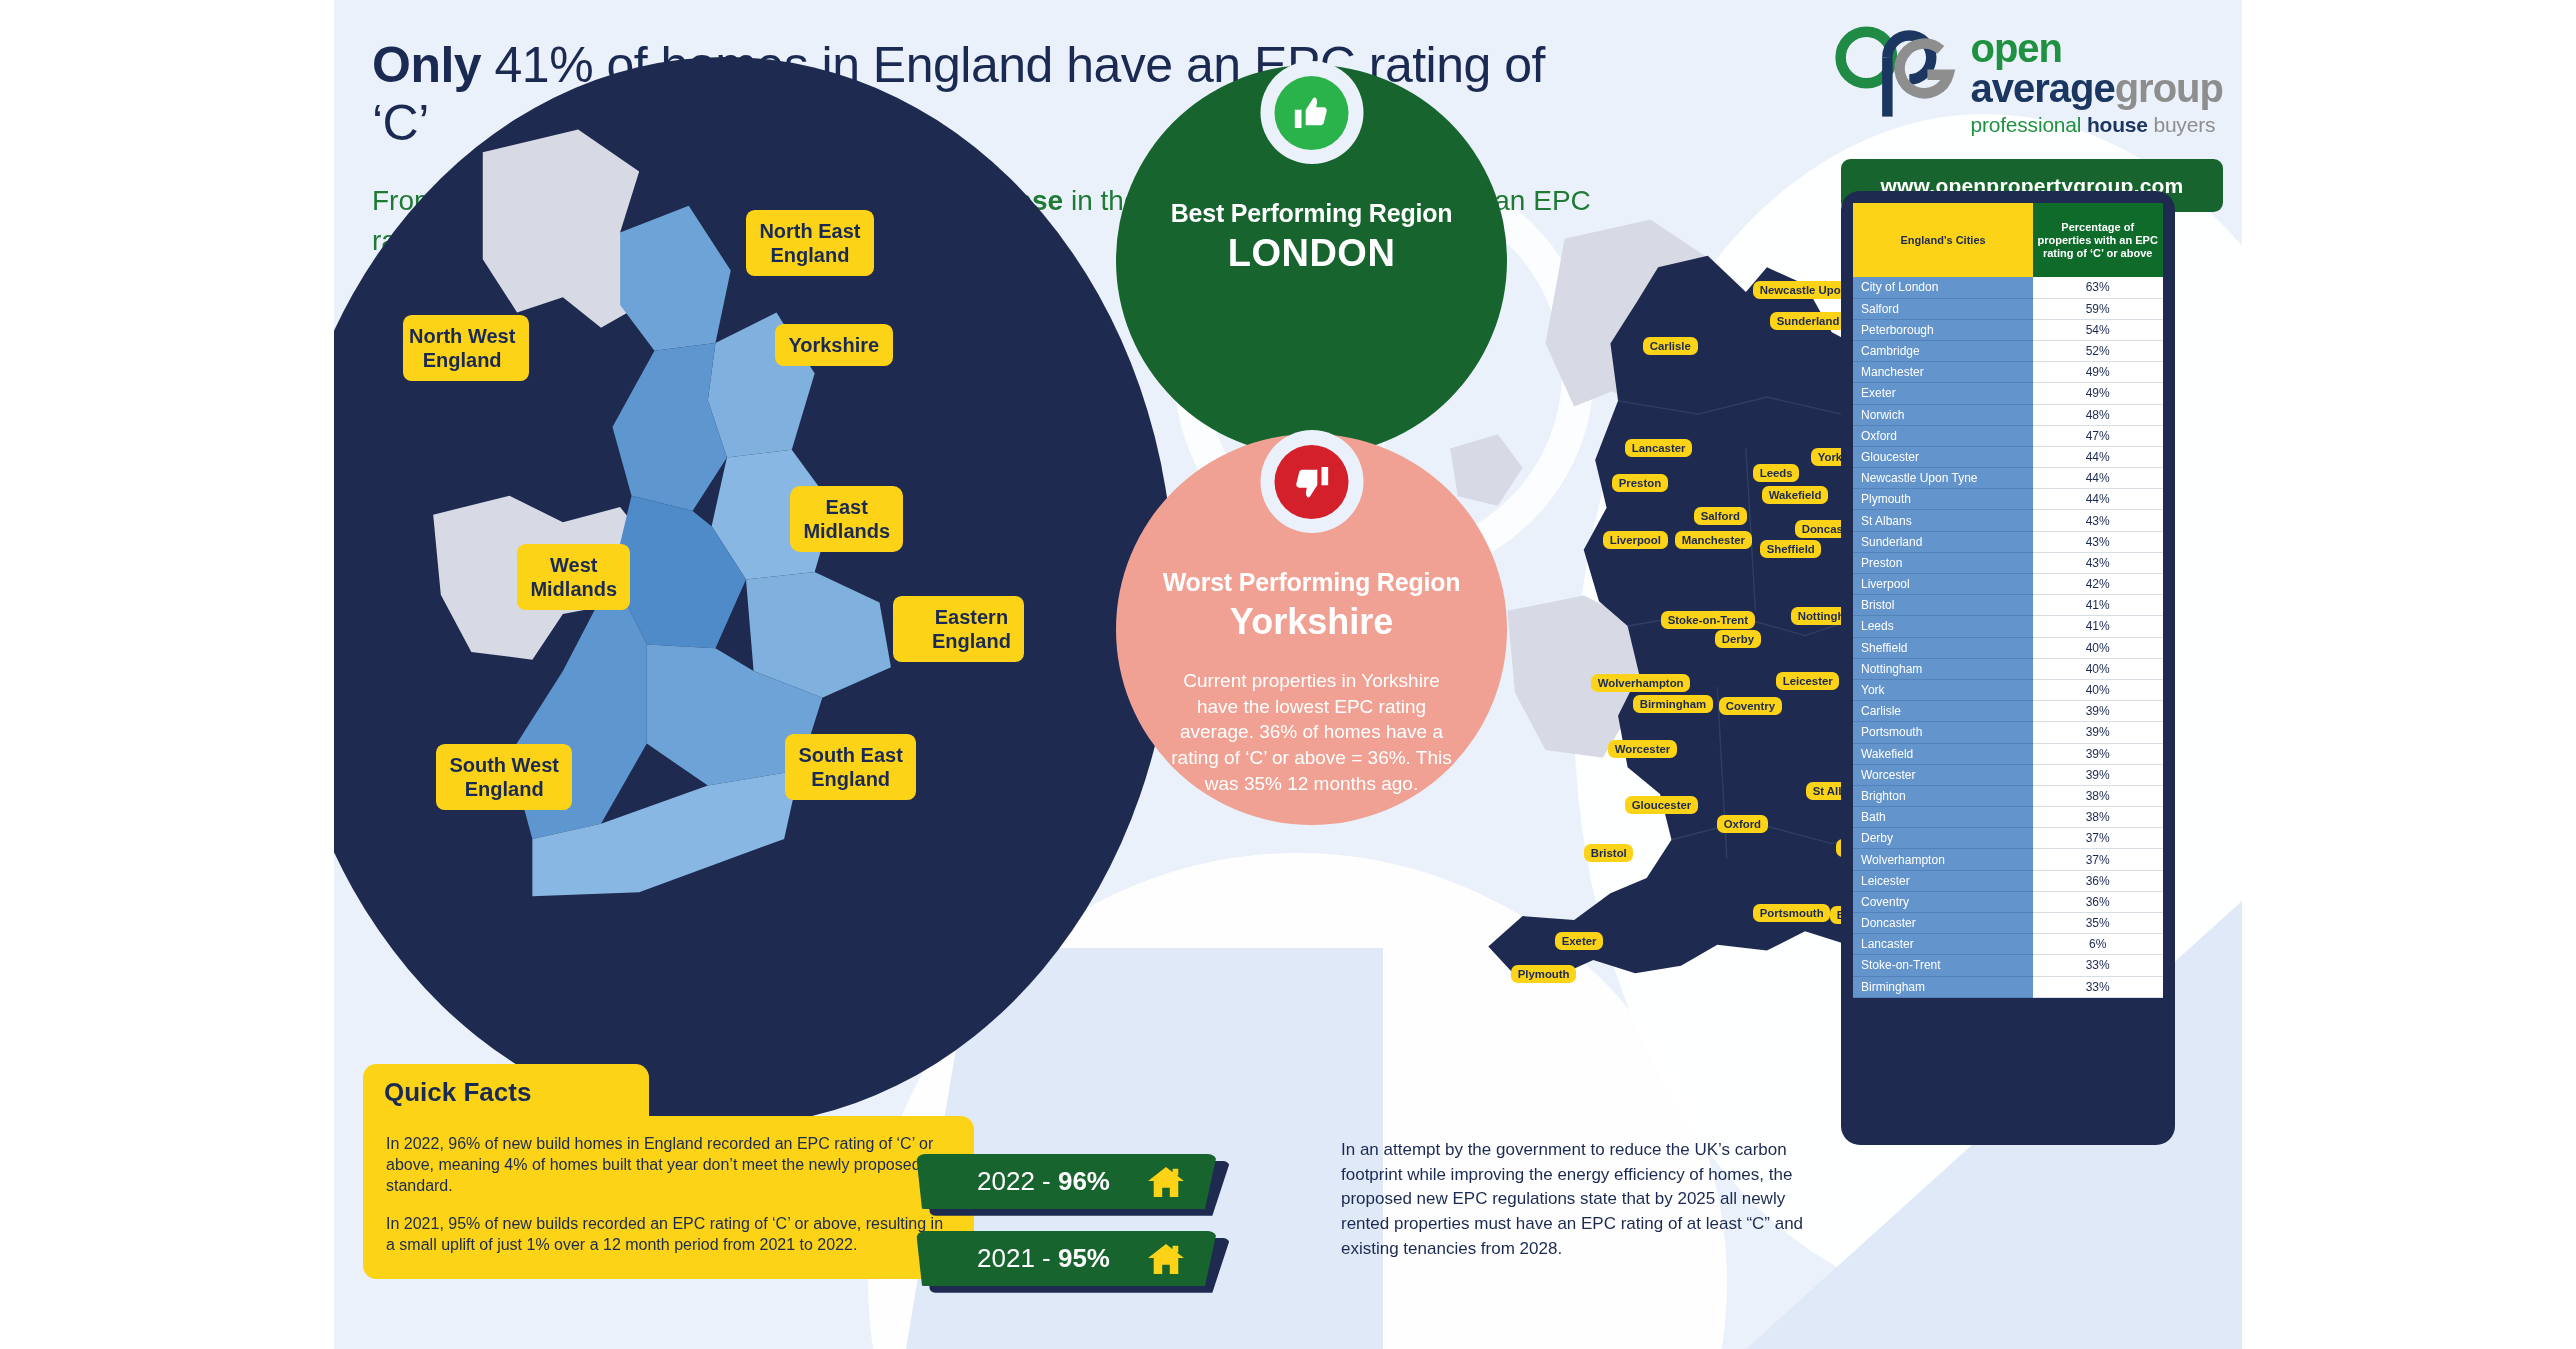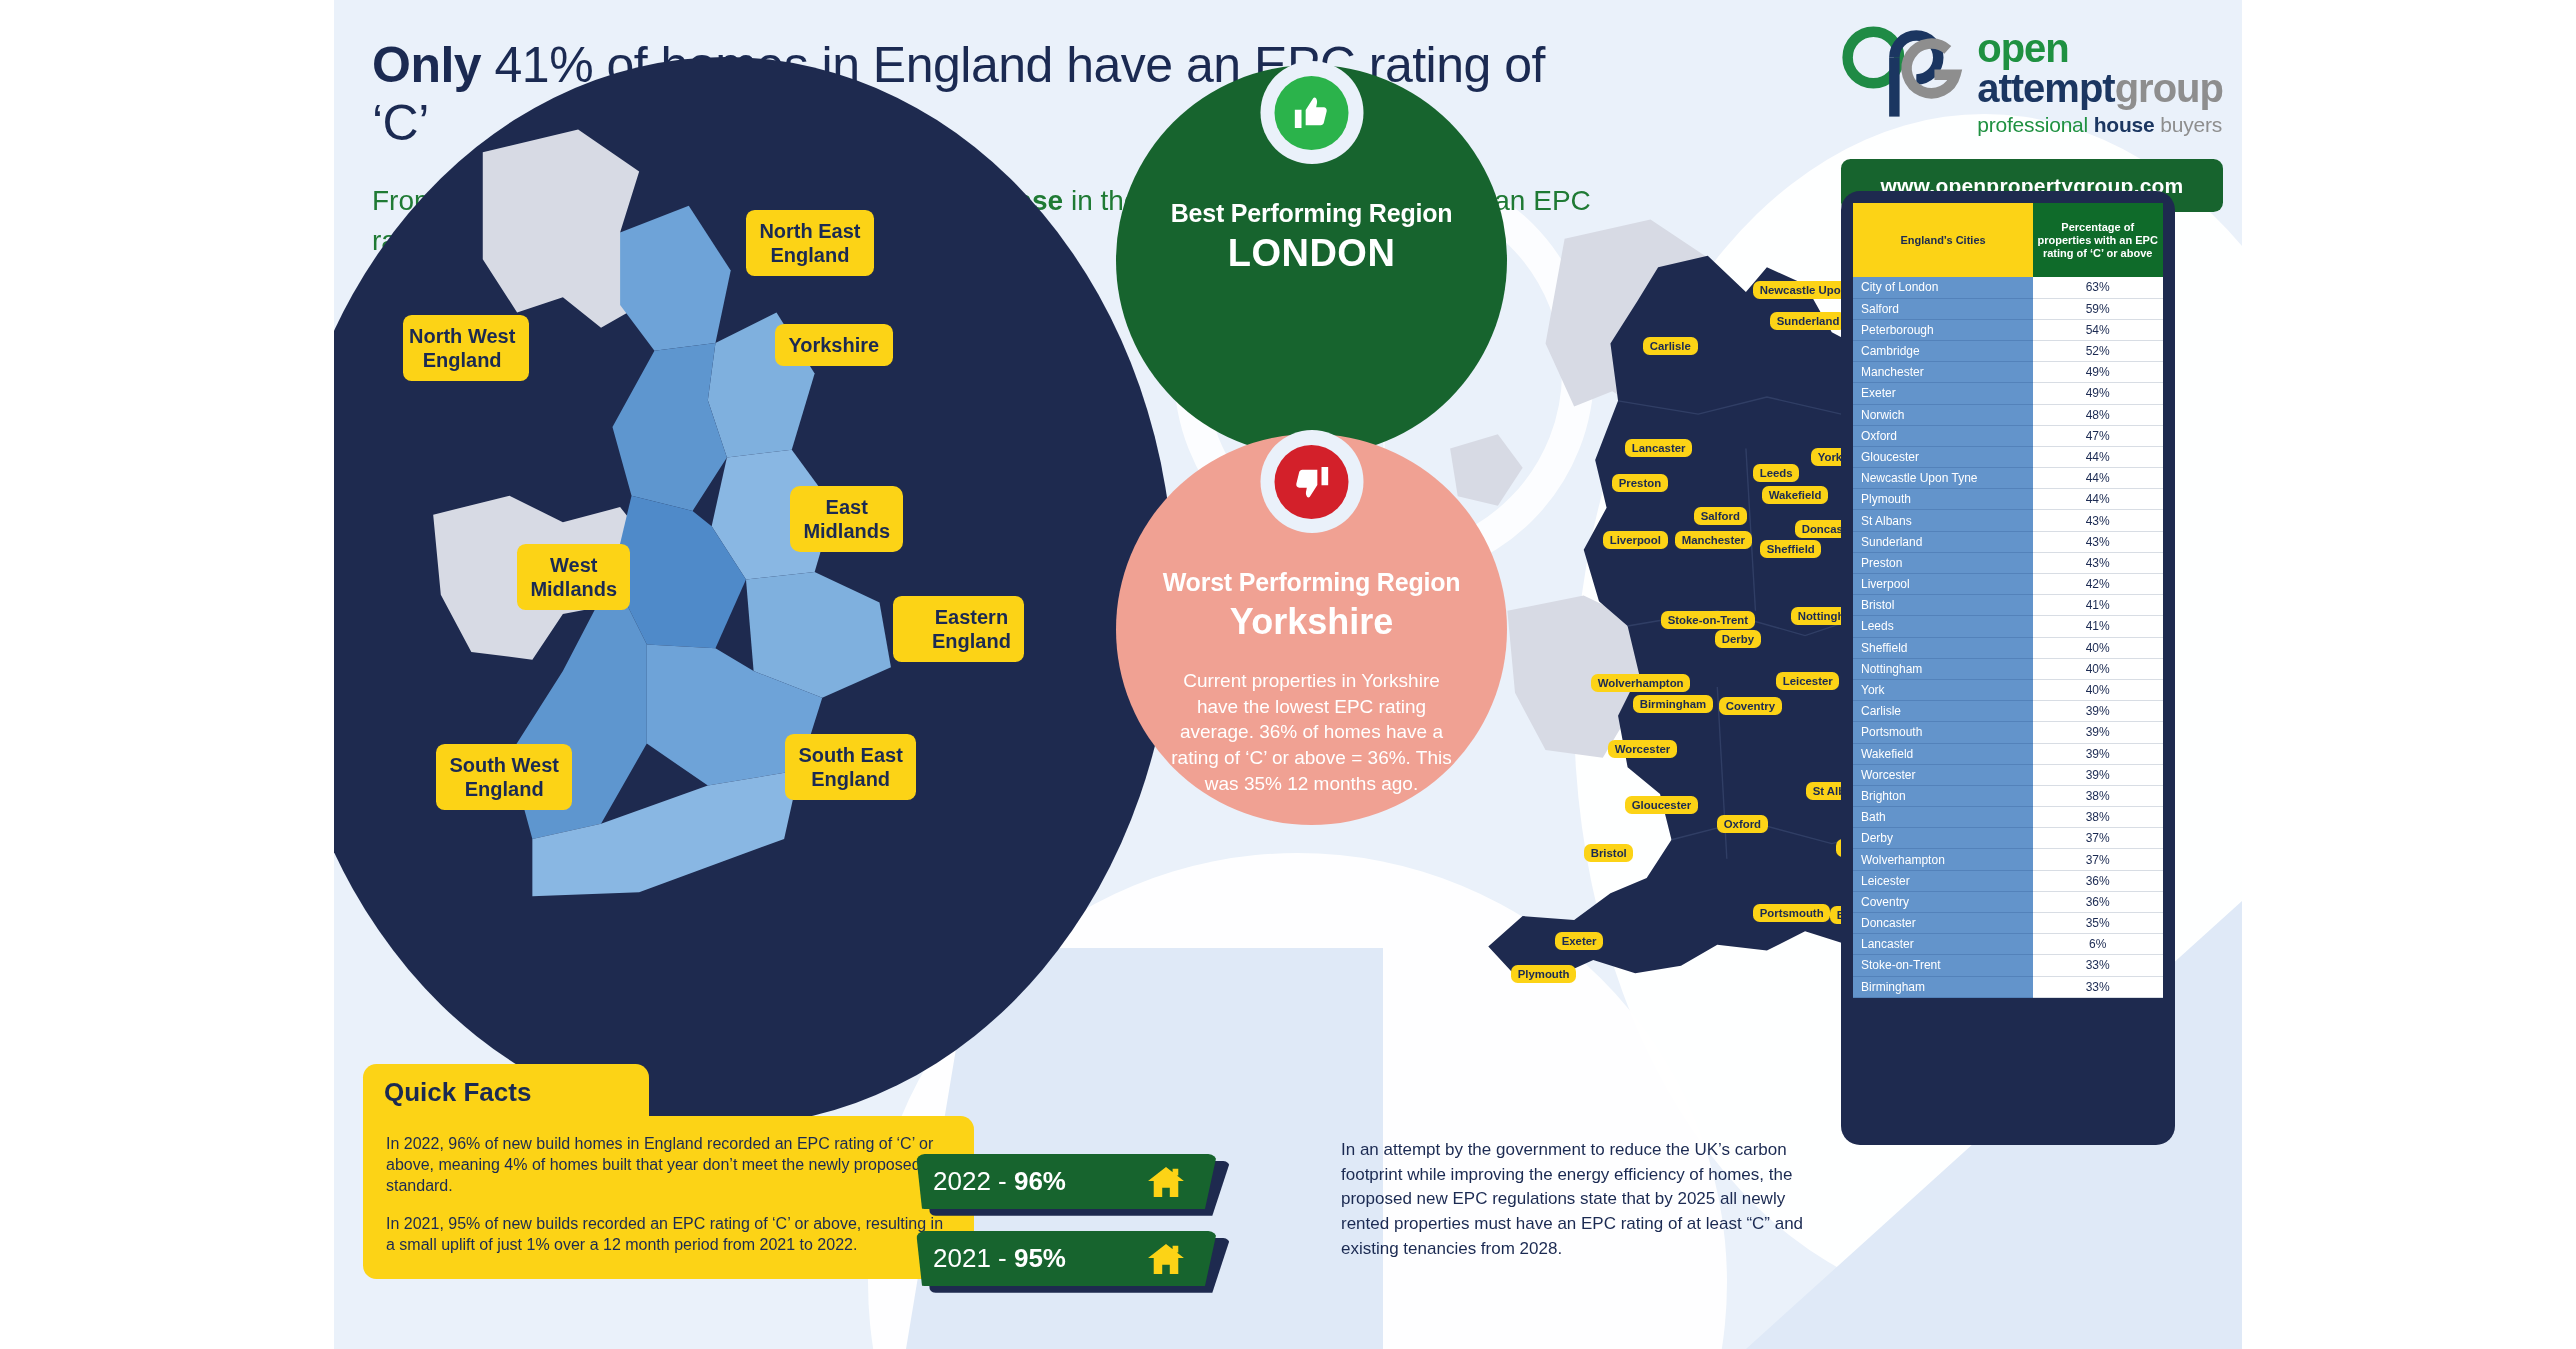--- a/index.html
+++ b/index.html
@@ -103,21 +103,21 @@
   #qf-body p { font-size:16px; line-height:1.32; color:#1b2a52; }
   #qf-body p + p { margin-top:17px; }
 
   .ribbon-wrap { position:absolute; left:582px; }
   .ribbon { position:relative; width:315px; height:55px; }
   .ribbon .shadow { position:absolute; left:13.4px; top:6.7px; width:301px; height:55px;
     background:#1e2a4f; clip-path:polygon(0 0,100% 0,94% 100%,0 100%); border-radius:6.7px;}
   .ribbon .bar { position:absolute; left:0; top:0; width:301px; height:55px;
     background:#17642e; clip-path:polygon(0 0,100% 0,96% 100%,2% 100%);
     border-radius:8.6px; display:flex; align-items:center; padding:0 17px; gap:9.5px;}
-  .ribbon .txt { color:#fff; font-size:26px; font-weight:300; white-space:nowrap;}
+  .ribbon .txt { color:#fff; font-size:26px; font-weight:300; white-space:nowrap;margin-left:44px;}
   .ribbon .txt b { font-weight:800; }
   .ribbon .house { margin-left:auto; margin-right:15.3px; }
 
   
   #note { position:absolute; left:1007px; top:1138px; width:496px;
     font-size:17px; line-height:1.45; color:#1b2a52; }
 
   
   #table-card { position:absolute; left:1507px; top:191px; width:334px; height:954px;
     background:#1e2a4f; border-radius:19px; padding:12.4px; }
@@ -150,21 +150,21 @@
   <div id="logo-wrap">
     <div id="logo-row">
       <svg id="logo-mark" viewBox="0 0 130 118">
         <circle cx="35" cy="38" r="27" fill="none" stroke="#1f8b45" stroke-width="11"></circle>
         <path d="M57 38 a23 23 0 1 1 23 23" fill="none" stroke="#1b3661" stroke-width="11"></path>
         <path d="M57 38 v62" fill="none" stroke="#1b3661" stroke-width="11"></path>
         <path d="M113 30 a26 26 0 1 0 8 26 h-22" fill="none" stroke="#8e8e8e" stroke-width="11"></path>
       </svg>
       <div id="logo-type">
         <div class="lt1">open</div>
-        <div class="lt2"><span class="a">attempt</span><span class="b">group</span></div>
+        <div class="lt2"><span class="a">average</span><span class="b">group</span></div>
         <div class="lt3"><span class="a">professional </span><span class="b">house </span><span class="c">buyers</span></div>
       </div>
     </div>
     <div id="url-btn">www.openpropertygroup.com</div>
   </div>
 
   <div id="region-map">
     <div id="region-circle"></div>
     <svg class="rmap-svg" width="782" height="954" viewBox="0 0 410 500">
 

